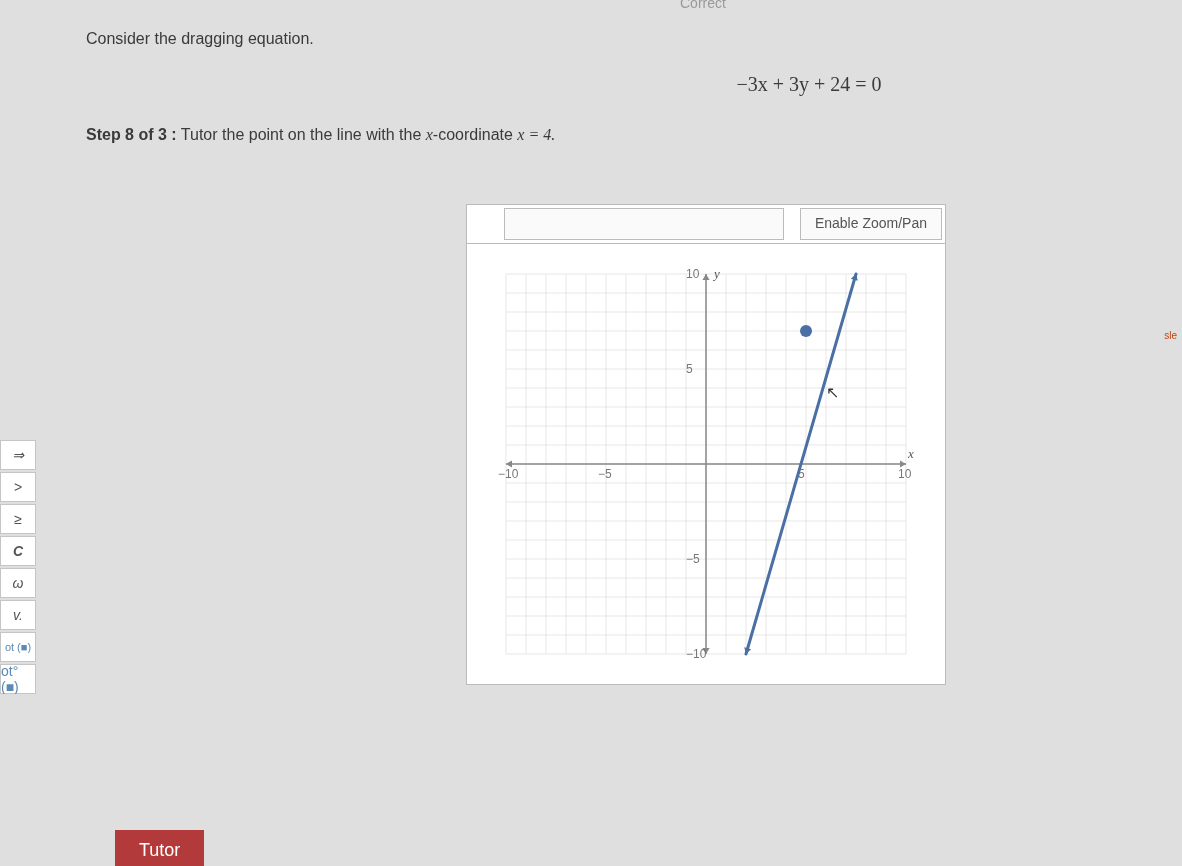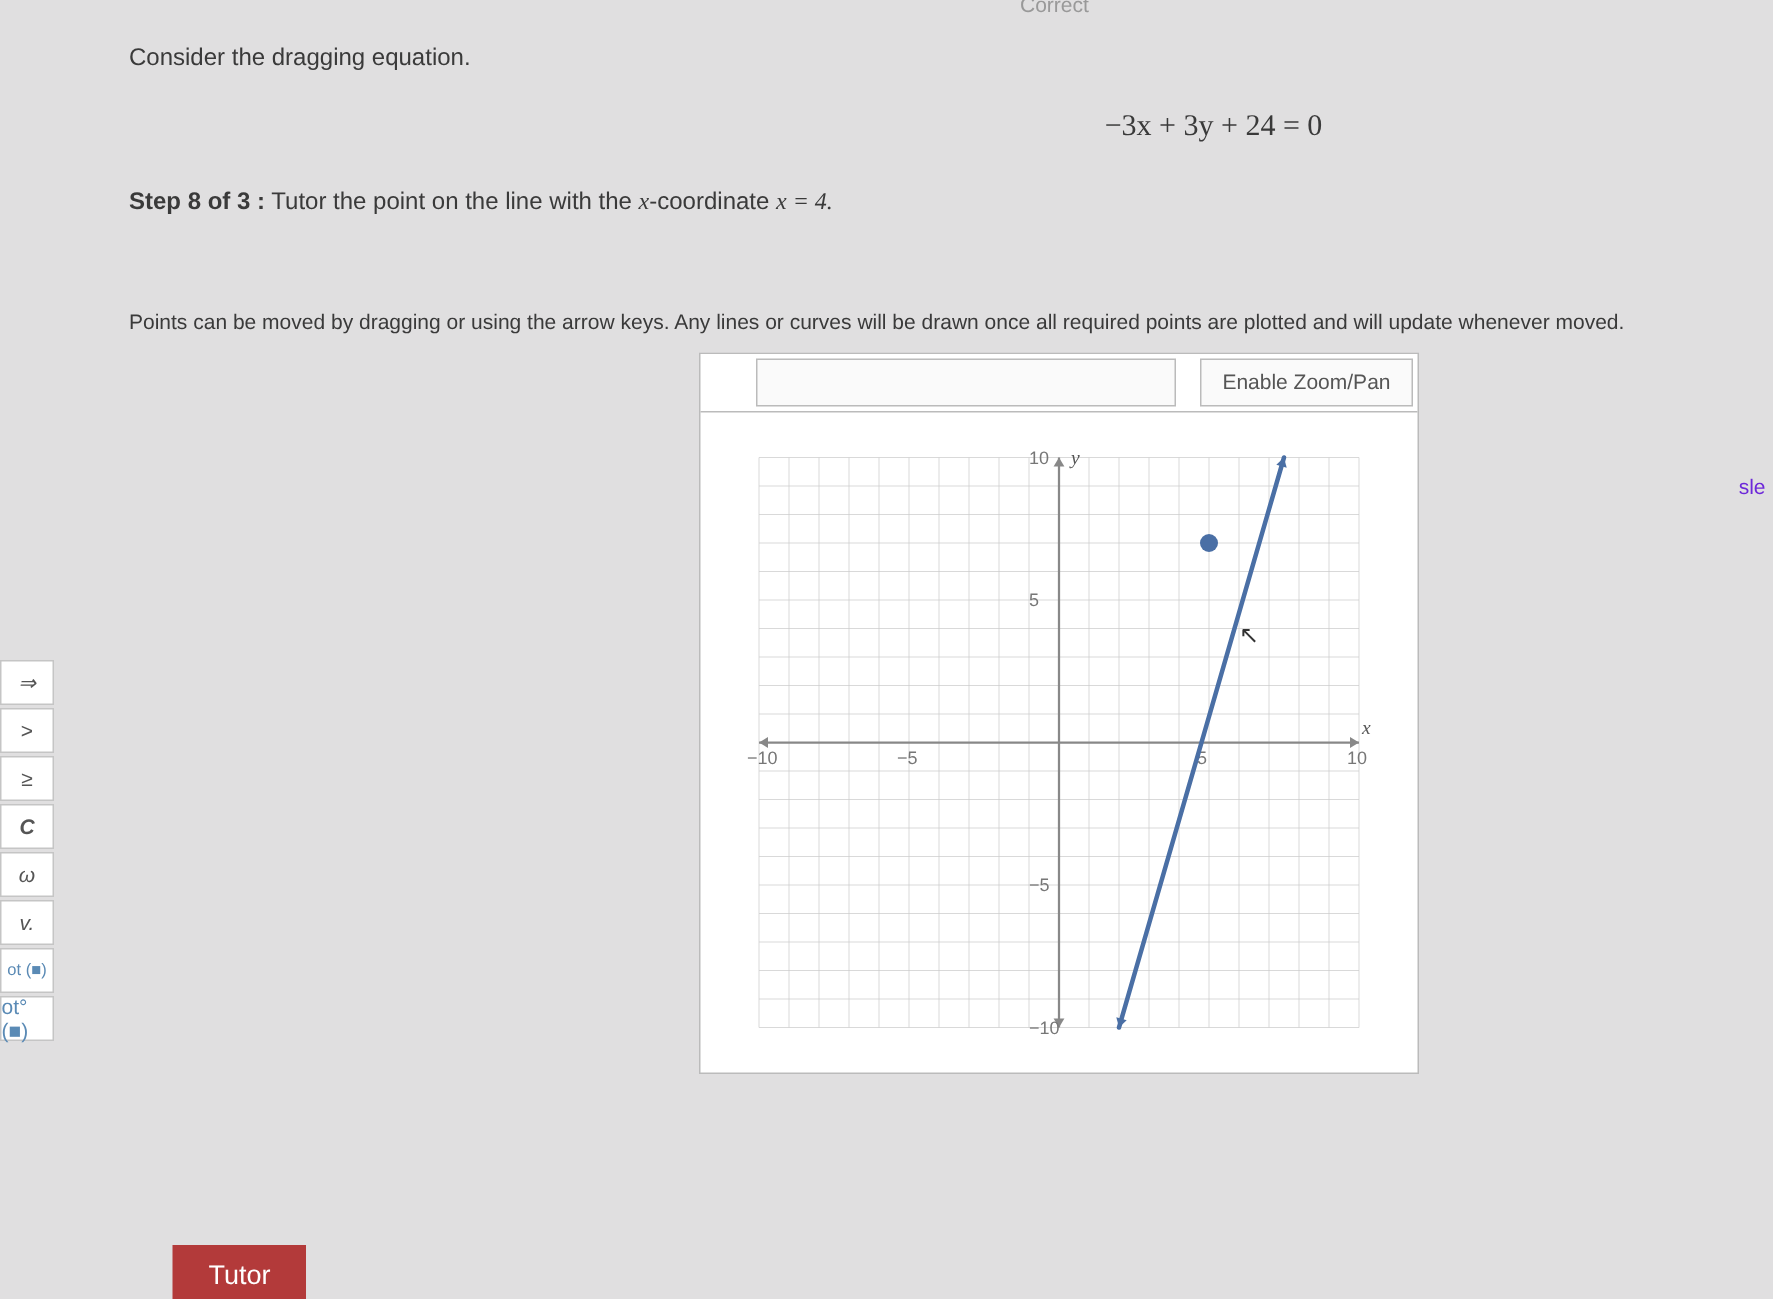--- a/index.html
+++ b/index.html
@@ -42,23 +42,23 @@
       padding-left: 350px;
       font-family: Liberation Serif, serif;
     }
     .step-line { margin-bottom: 60px; }
     .step-line b { font-weight: bold; }
     .step-line .x-eq { font-style: italic; font-family: 'Times New Roman', serif; }
     .answer-head { font-weight: bold; margin-bottom: 60px; }
     .right-trail {
       position: absolute;
       right: 5px;
-      top: 316px;
-      color: #6d28d9;
-      font-size: 14px;
+      top: 330px;
+      color: #c2410c;
+      font-size: 10px;
     }
     .instructions {
       font-size: 14px;
       line-height: 1.5;
       margin-bottom: 10px;
     }
     .graph-wrap {
       margin-left: 380px;
       width: 480px;
       background: #fff;
@@ -151,21 +151,20 @@
       </div>
   </div>
 
   <div class="main">
     <p class="intro">Consider the dragging equation.</p>
     <p class="equation">−3x + 3y + 24 = 0</p>
     <p class="step-line">
       <b>Step 8 of 3 :</b><span> Tutor the point on the line with the </span><span class="x-eq">x</span><span>-coordinate </span><span class="x-eq">x = 4.</span>
     </p>
     <div class="right-trail">sle</div>
-    <p class="instructions">Points can be moved by dragging or using the arrow keys. Any lines or curves will be drawn once all required points are plotted and will update whenever moved.</p>
 
     <div class="graph-wrap">
       <div class="graph-toolbar">
         <div class="blank-btn"></div>
         <div class="zoom-btn">Enable Zoom/Pan</div>
       </div>
       <div class="graph-area">
         <svg class="chart" id="chart-svg" width="430" height="410">
             <line x1="15" y1="395" x2="15" y2="15" class="grid-line"></line>
             <line x1="35" y1="395" x2="35" y2="15" class="grid-line"></line>

